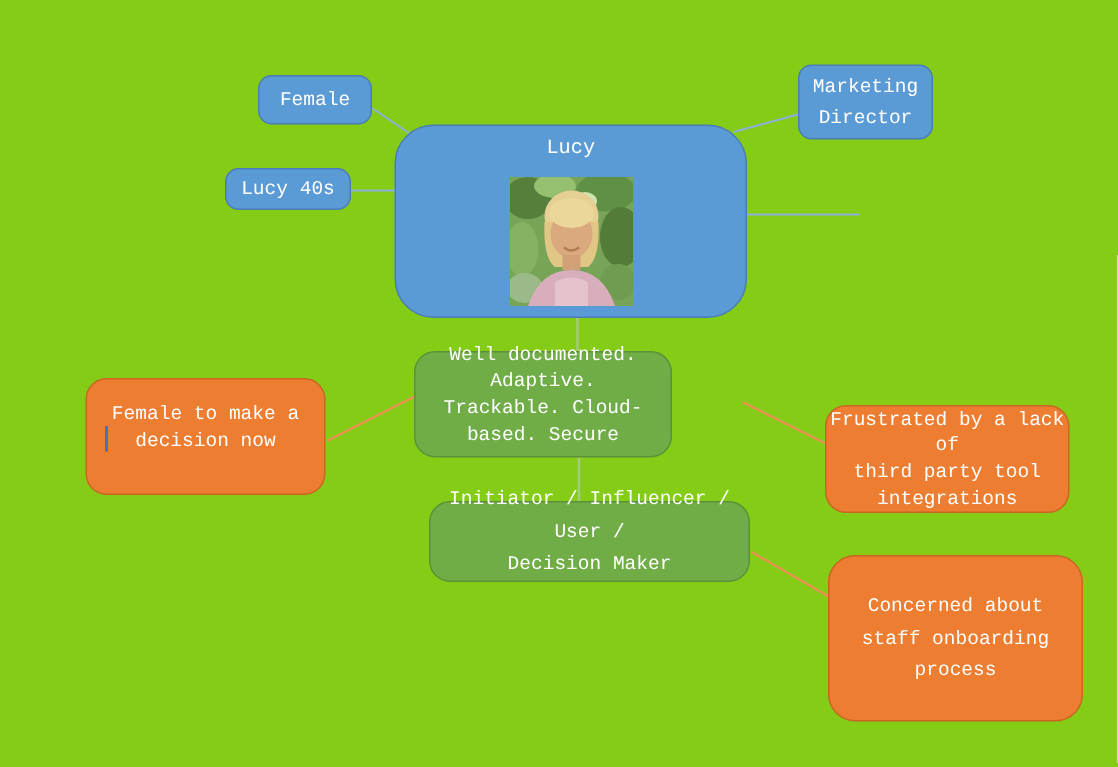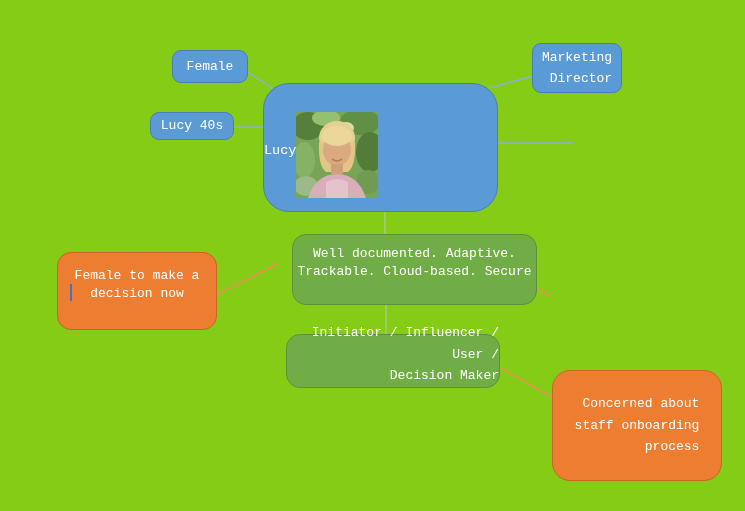--- a/index.html
+++ b/index.html
@@ -11,33 +11,33 @@
   .node{
     position:absolute;z-index:2;display:flex;align-items:center;justify-content:center;
     text-align:center;color:#ffffff;box-sizing:border-box;white-space:pre-line;
     font-size:13px;line-height:1.35;
   }
   .blue{background:#5B9BD5;border:1px solid #4a7cb8;}
   .green{background:#70AD47;border:1px solid #5d9139;}
   .orange{background:#ED7D31;border:1px solid #ca6523;}
   .small-r{border-radius:9px;}
   .big-r{border-radius:14px;}
-  .lh-loose{line-height:1.65;text-align:right;}
+  .lh-loose{line-height:1.65;}
   .lift{padding-bottom:13px;}
   .node-female{left:172px;top:50px;width:76px;height:33px;}
   .node-age{left:150px;top:112px;width:84px;height:28px;}
   .node-center{
     left:263px;top:83px;width:235px;height:129px;border-radius:26px;
-    flex-direction:row;justify-content:flex-start;padding-top:6px;
+    flex-direction:column;justify-content:flex-start;padding-top:6px;
   }
   .center-label{font-size:13.5px;line-height:20px;}
   .photo-wrap{margin-top:8px;width:82px;height:86px;line-height:0;}
   .node-role{left:532px;top:43px;width:90px;height:50px;}
   .node-skills{left:573px;top:112px;width:115px;height:92px;}
-  .node-criteria{left:292px;top:234px;width:245px;height:71px;}
+  .node-criteria{left:276px;top:234px;width:172px;height:71px;}
   .node-needs{left:57px;top:252px;width:160px;height:78px;}
   .node-roles{left:286px;top:334px;width:214px;height:54px;}
   .node-frustration{left:550px;top:270px;width:163px;height:72px;}
   .node-concern{left:552px;top:370px;width:170px;height:111px;border-radius:18px;}
   .text-cursor{
     position:absolute;left:70px;top:284px;width:2px;height:17px;
     background:#4472C4;z-index:3;
   }
 </style>
 </head>
@@ -104,20 +104,25 @@
   <div class="node orange big-r lift node-needs">
     <span>Female to make a
 decision now</span>
   </div>
 
   <div class="node green big-r lh-loose lift node-roles">
     <span>Initiator / Influencer / User /
 Decision Maker</span>
   </div>
 
+  <div class="node orange big-r node-frustration">
+    <span>Frustrated by a lack of
+third party tool
+integrations</span>
+  </div>
 
   <div class="node orange lh-loose node-concern">
     <span>Concerned about
 staff onboarding
 process</span>
   </div>
 
   <div class="text-cursor"></div>
 
 </div>

